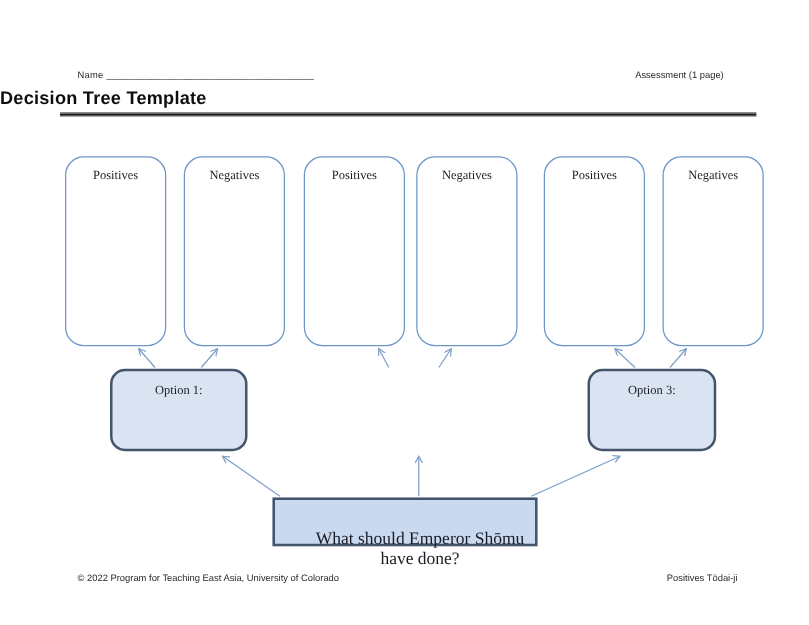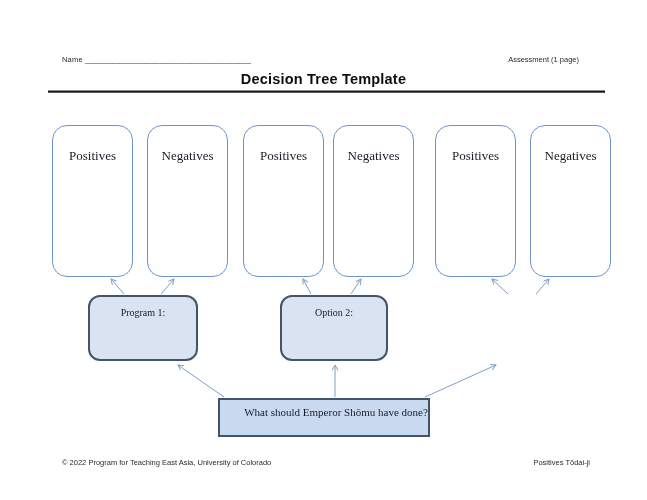--- a/index.html
+++ b/index.html
@@ -19,43 +19,42 @@
     font-size: 7.5px; color: #2a2a2a; letter-spacing: 0.2px;
     white-space: nowrap;
     text-align: center;
   }
   .assessment {
     position: absolute; right: 68px; top: 55px;
     font-size: 7.5px; color: #2a2a2a;
   }
   .doc-title {
     position: absolute; left: 0; right: 0; top: 71px;
-    text-align: center;
     font-size: 14.5px; font-weight: bold; color: #0e0e0e;
     letter-spacing: 0.2px;
   }
   .title-rule {
     position: absolute; left: 48px; top: 90px; width: 557px;
     height: 3px; background: #141414;
     border-top: 1px solid #8d8d8d;
     border-bottom: 1px solid #5a5a5a;
   }
 
   
   .top-box {
     position: absolute; top: 125px; width: 81px; height: 152px;
     background: #ffffff;
     border: 1.5px solid #6c96c8;
     border-radius: 15px;
     text-align: center;
   }
   .top-box .lbl {
-    display: block; margin-top: 22px;
+    display: block; margin-top: 9px;
     font-family: "Liberation Serif", serif;
-    font-size: 13px; color: #1b1b26;
+    font-size: 10px; color: #1b1b26;
   }
   .tb1 { left: 52px; }
   .tb2 { left: 147px; }
   .tb3 { left: 243px; }
   .tb4 { left: 333px; }
   .tb5 { left: 435px; }
   .tb6 { left: 530px; }
 
   .option-box {
     position: absolute; top: 295px; height: 66px;
@@ -73,23 +72,23 @@
   .ob2 { left: 280px; width: 108px; }
   .ob3 { left: 470px; width: 103px; }
 
   .question-box {
     position: absolute; left: 218px; top: 398px; width: 212px; height: 39px;
     background: #c9daf0;
     border: 2px solid #44546a;
     text-align: center;
   }
   .question-box .lbl {
-    display: block; margin-top: 6px;
+    display: block; margin-top: 24px;
     font-family: "Liberation Serif", serif;
-    font-size: 11px; color: #1b1b26; padding-left: 24px;
+    font-size: 14px; color: #1b1b26; padding-left: 24px;
   }
 
   
   svg.arrows {
     position: absolute; left: 0; top: 0;
     width: 647px; height: 500px;
     pointer-events: none;
   }
 
   
@@ -144,24 +143,24 @@
       <span class="lbl">Negatives</span>
     </div>
   <div class="top-box tb5">
       <span class="lbl">Positives</span>
     </div>
   <div class="top-box tb6">
       <span class="lbl">Negatives</span>
     </div>
 
   <div class="option-box ob1">
-      <span class="lbl">Program 1:</span>
+      <span class="lbl">Option 1:</span>
     </div>
-  <div class="option-box ob2">
-      <span class="lbl">Option 2:</span>
+  <div class="option-box ob3">
+      <span class="lbl">Option 3:</span>
     </div>
 
   <div class="question-box">
       <span class="lbl">What should Emperor Shōmu have done?</span>
     </div>
 
   <div class="footer-left">© 2022 Program for Teaching East Asia, University of Colorado</div>
   <div class="footer-right">Positives Tōdai-ji</div>
 
 </div>

